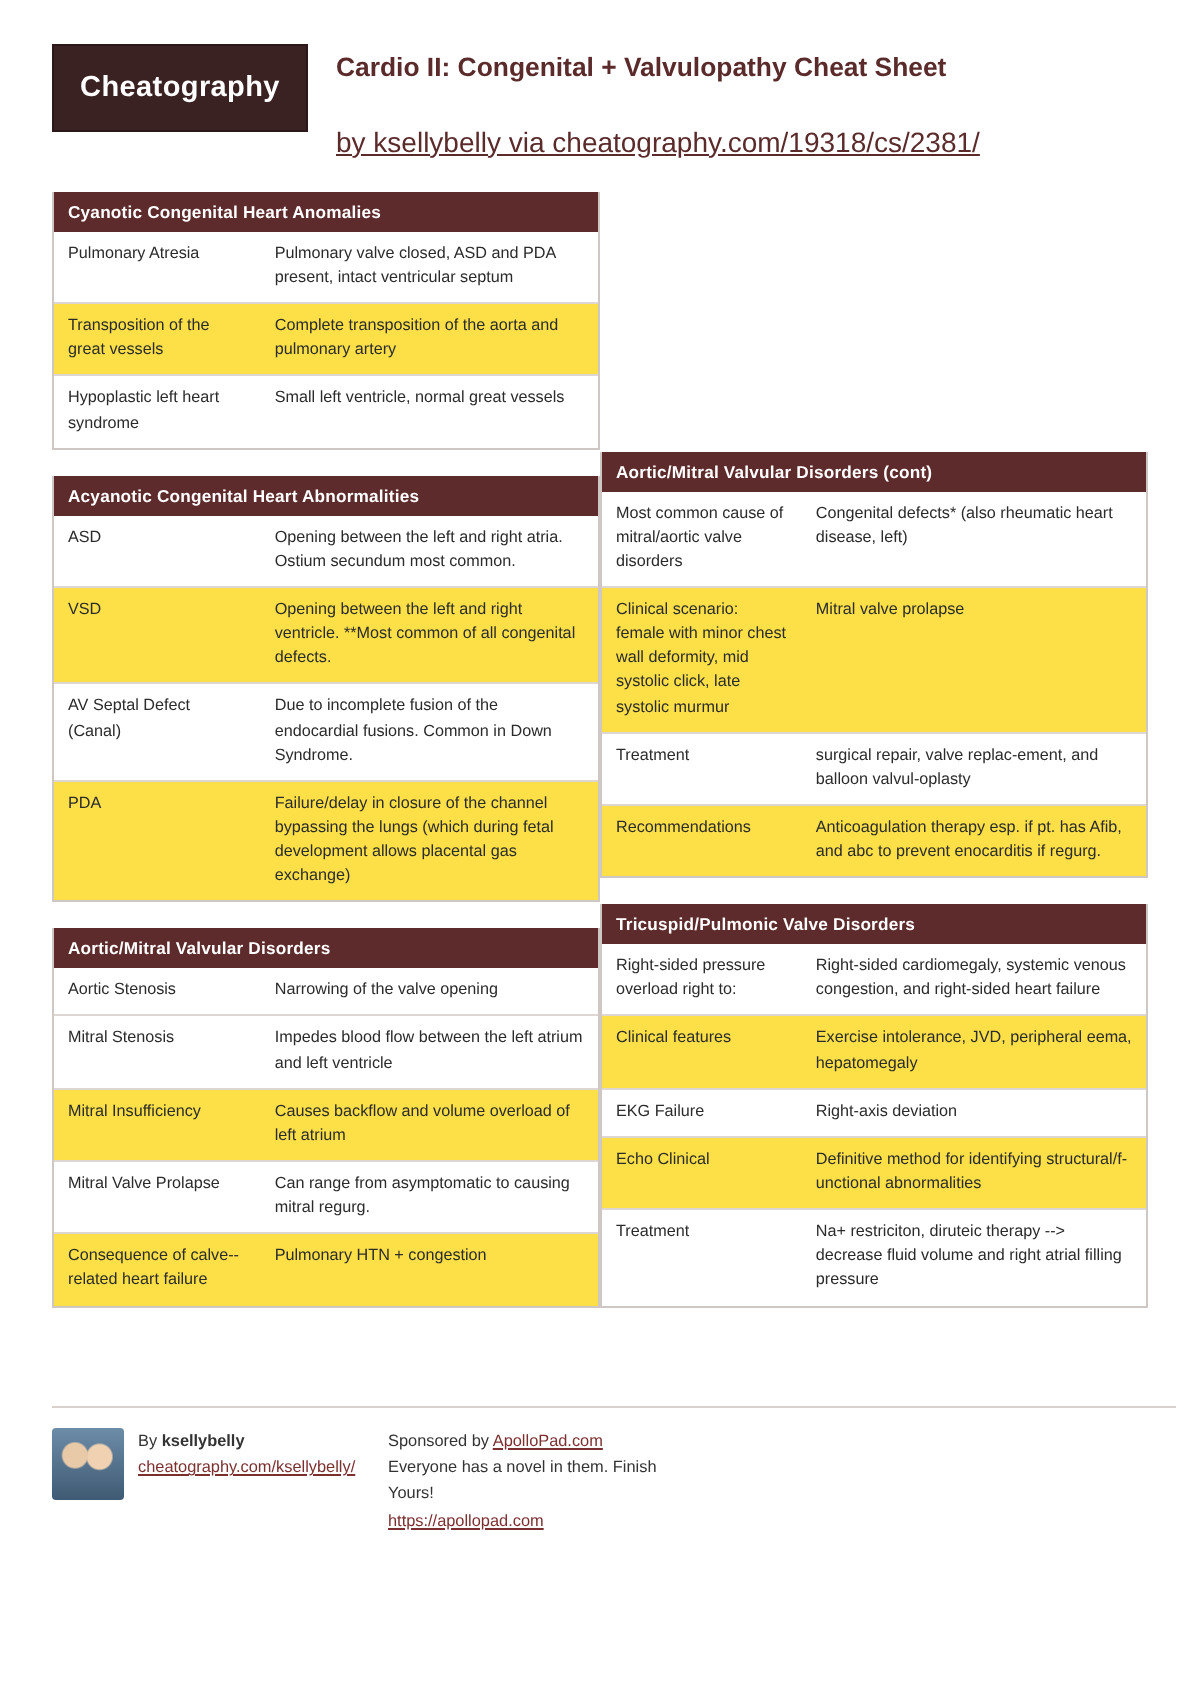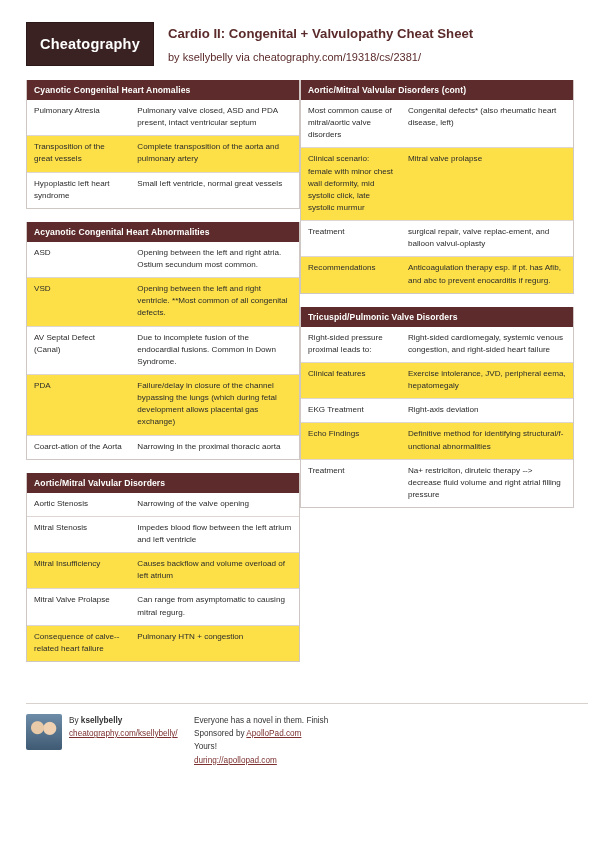--- a/index.html
+++ b/index.html
@@ -48,29 +48,30 @@
     padding-top: 3px;
   }
   .title {
     color: #5b2b2b;
     font-size: 13.2px;
     font-weight: bold;
     line-height: 1.35;
   }
   .subtitle {
     color: #5b2b2b;
-    font-size: 11px;
+    font-size: 14px;
     line-height: 1.5;
-    margin-top: 6px;
+    margin-top: 18px;
+    text-decoration: underline;
   }
 
   
   .columns {
     display: flex;
-    align-items: flex-start;
+    align-items: flex-end;
   }
   .col { width: 274px; }
 
   
   .card {
     margin-bottom: 13px;
     border: 1px solid #cfc7c4;
     border-top: none;
     background: #fff;
   }
@@ -181,24 +182,20 @@
             <td class="v">Opening between the left and right ventricle. **Most common of all congenital defects.</td>
           </tr>
           <tr>
             <td class="k">AV Septal Defect (Canal)</td>
             <td class="v">Due to incomplete fusion of the endocardial fusions. Common in Down Syndrome.</td>
           </tr>
           <tr class="alt">
             <td class="k">PDA</td>
             <td class="v">Failure/delay in closure of the channel bypassing the lungs (which during fetal development allows placental gas exchange)</td>
           </tr>
-          <tr>
-            <td class="k">Coarct-ation of the Aorta</td>
-            <td class="v">Narrowing in the proximal thoracic aorta</td>
-          </tr>
         </tbody>
           </table>
       </div>
 
       <div class="card">
         <div class="card-head">Aortic/Mitral Valvular Disorders</div>
         <table class="tbl">
           <tbody>
               <tr>
             <td class="k">Aortic Stenosis</td>
@@ -250,33 +247,33 @@
           </tr>
         </tbody>
           </table>
       </div>
 
       <div class="card wide">
         <div class="card-head">Tricuspid/Pulmonic Valve Disorders</div>
         <table class="tbl">
           <tbody>
               <tr>
-            <td class="k">Right-sided pressure proximal leads to:</td>
+            <td class="k">Right-sided pressure overload right to:</td>
             <td class="v">Right-sided cardiomegaly, systemic venous congestion, and right-sided heart failure</td>
           </tr>
           <tr class="alt">
             <td class="k">Clinical features</td>
             <td class="v">Exercise intolerance, JVD, peripheral eema, hepatomegaly</td>
           </tr>
           <tr>
-            <td class="k">EKG Treatment</td>
+            <td class="k">EKG Failure</td>
             <td class="v">Right-axis deviation</td>
           </tr>
           <tr class="alt">
-            <td class="k">Echo Findings</td>
+            <td class="k">Echo Clinical</td>
             <td class="v">Definitive method for identifying structural/f-unctional abnormalities</td>
           </tr>
           <tr>
             <td class="k">Treatment</td>
             <td class="v">Na+ restriciton, diruteic therapy --&gt; decrease fluid volume and right atrial filling pressure</td>
           </tr>
         </tbody>
           </table>
       </div>
 
@@ -287,22 +284,22 @@
     <div class="fcol a">
       <div class="avatar"></div>
       <div>
         <div>
           <span>By </span><span class="bold">ksellybelly</span>
         </div>
         <div><a class="link" href="#">cheatography.com/ksellybelly/</a></div>
       </div>
     </div>
     <div class="fcol c">
-      <div>Everyone has a novel in them. Finish</div>
       <div>
         <span>Sponsored by </span><a class="link" href="#">ApolloPad.com</a>
       </div>
+      <div>Everyone has a novel in them. Finish</div>
       <div>Yours!</div>
-      <div><a class="link" href="#">during://apollopad.com</a></div>
+      <div><a class="link" href="#">https://apollopad.com</a></div>
     </div>
   </div>
 
 </div>
 
 </body></html>

